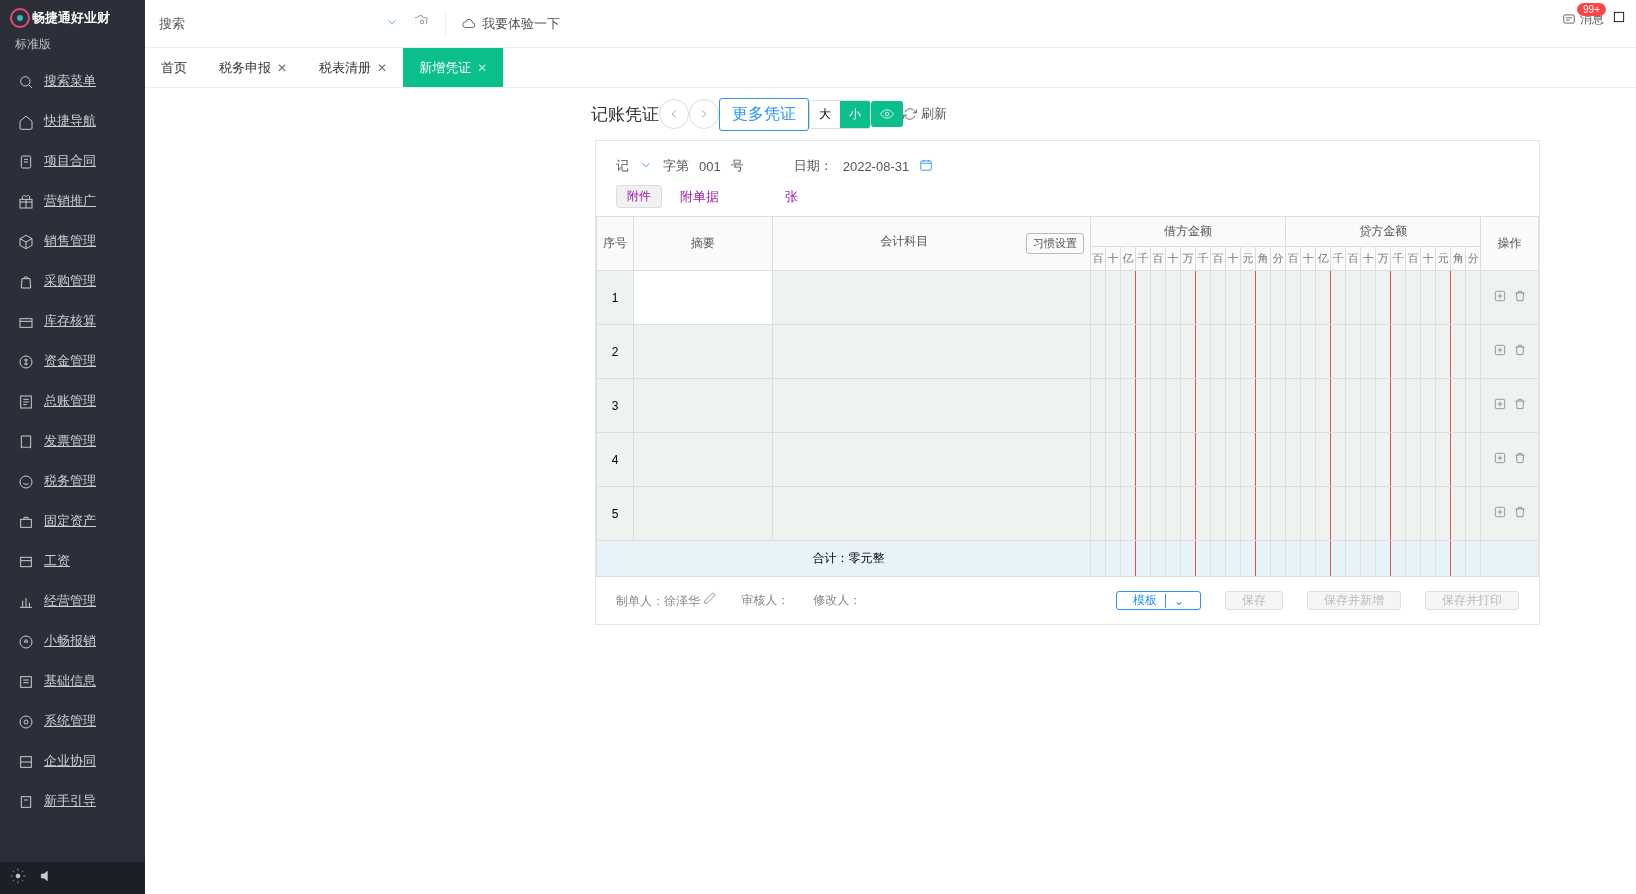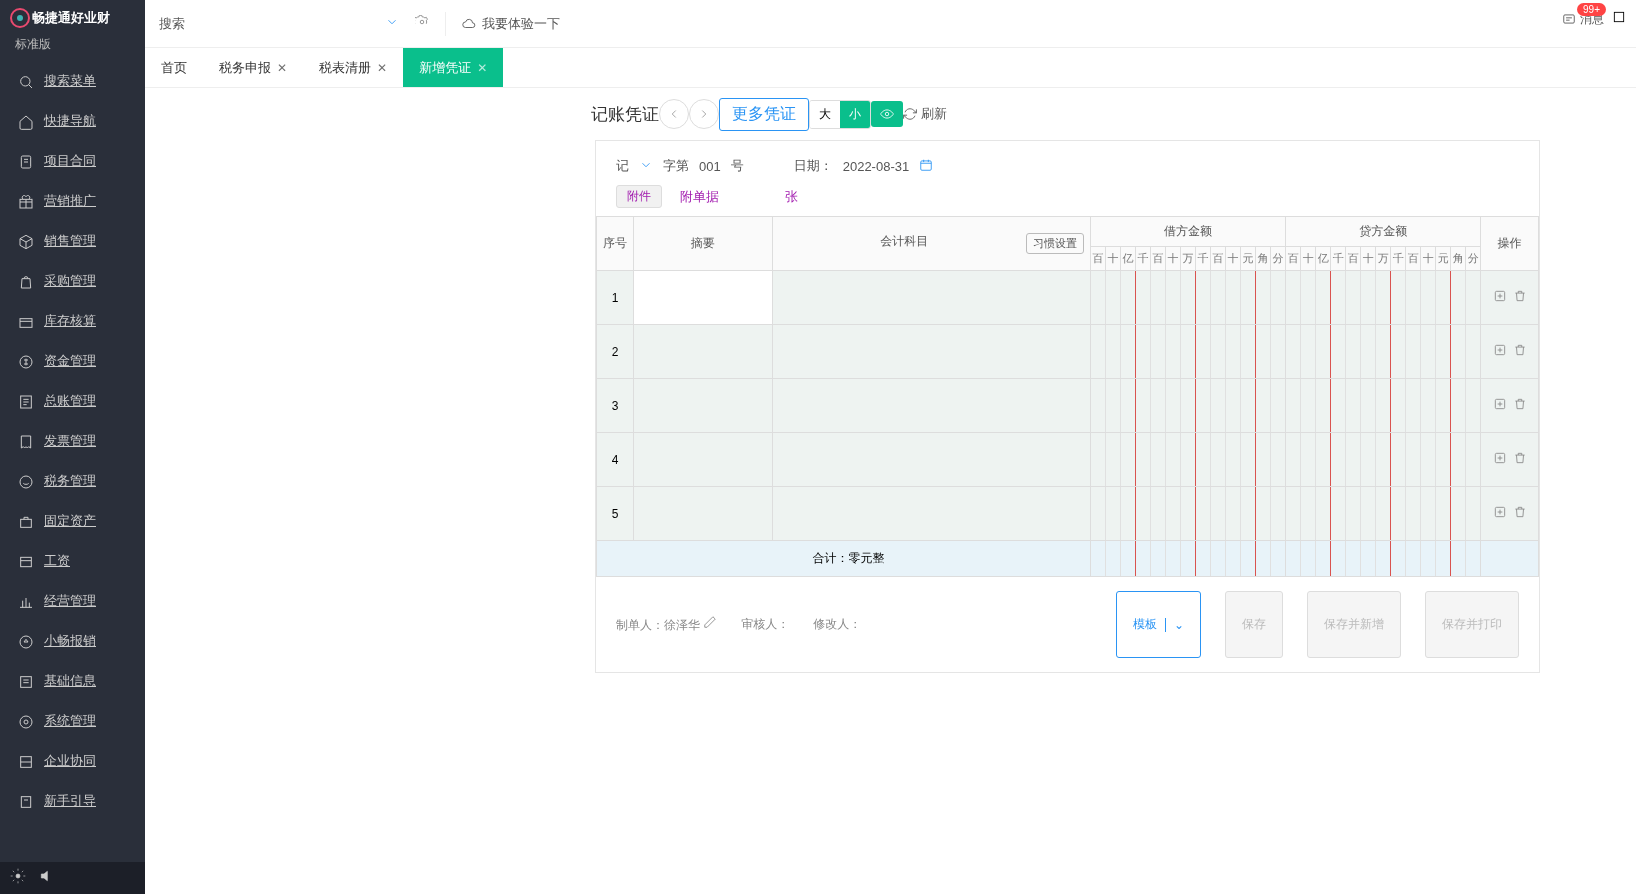--- a/index.html
+++ b/index.html
@@ -58,21 +58,21 @@
 .amt-cells { padding: 0 !important; }
 .amt-grid { display: flex; height: 100%; }
 .amt-grid span { flex: 1; border-right: 1px solid #e0e0e0; }
 .amt-grid span.red-line { border-right: 1px solid #d9534f; }
 .amt-grid span:last-child { border-right: none; }
 .total-row td { height: 36px; background: #e8f3f9; text-align: center; padding-left: 10px; }
 .op-icons { display: flex; gap: 6px; justify-content: center; color: #888; }
 .habit-btn { border: 1px solid #bbb; padding: 2px 6px; border-radius: 3px; font-size: 11px; float: right; margin-right: 4px; }
 .voucher-foot { padding: 14px 20px; display: flex; align-items: center; gap: 24px; font-size: 12px; color: #888; }
 .foot-spacer { flex: 1; }
-.foot-btn { padding: 24px 16px; border: 1px solid #ddd; border-radius: 3px; font-size: 12px; cursor: pointer; background: #fff; }
+.foot-btn { padding: 0 16px; border: 1px solid #ddd; border-radius: 3px; font-size: 12px; cursor: pointer; background: #fff; }
 .foot-btn.blue { border-color: #2a94f4; color: #2a94f4; display: flex; align-items: center; gap: 8px; }
 .foot-btn.disabled { background: #f5f5f5; color: #bbb; }
 .top-right { position: absolute; right: 10px; top: 10px; display: flex; align-items: center; gap: 8px; }
 .msg-btn { display: flex; align-items: center; gap: 4px; font-size: 12px; color: #555; }
 .badge { position: absolute; right: -2px; top: -8px; background: #f44; color: #fff; font-size: 10px; padding: 1px 6px; border-radius: 8px; }
 .acct-text { text-align: left; padding-left: 8px; }
 svg.ico { width: 14px; height: 14px; stroke: currentColor; fill: none; stroke-width: 1.5; }
 </style>
 </head>
 <body>

